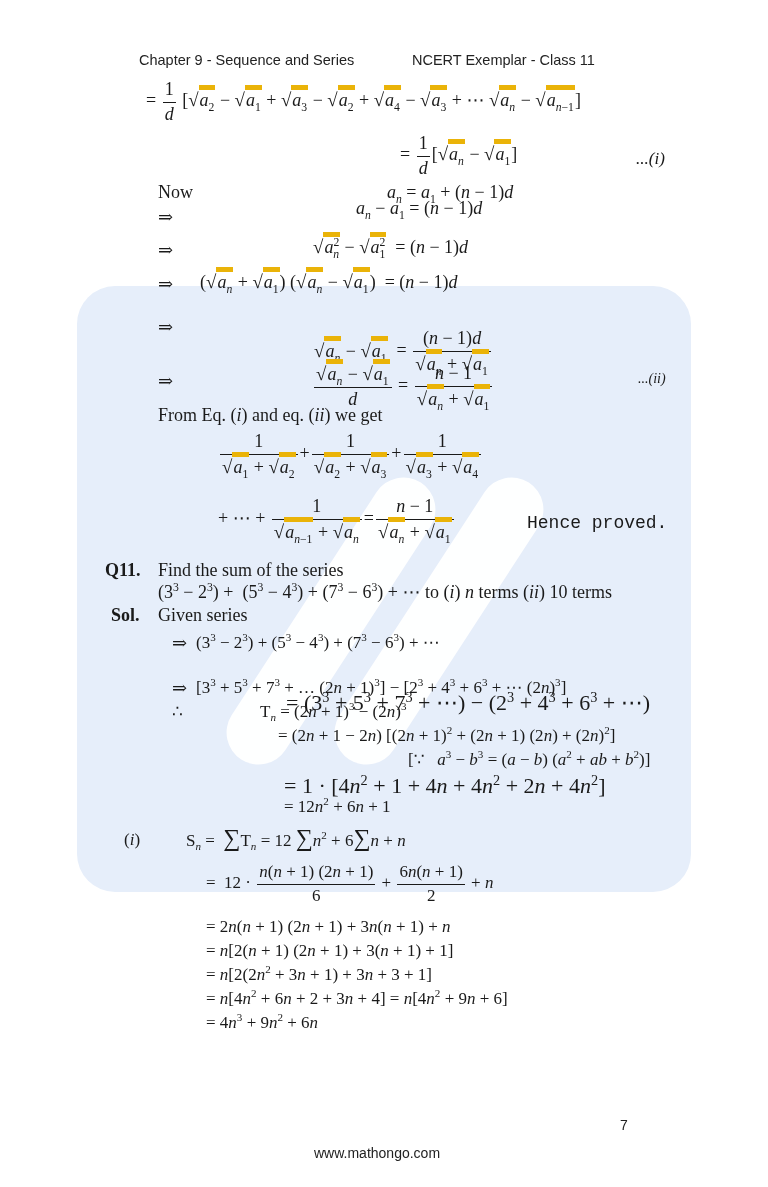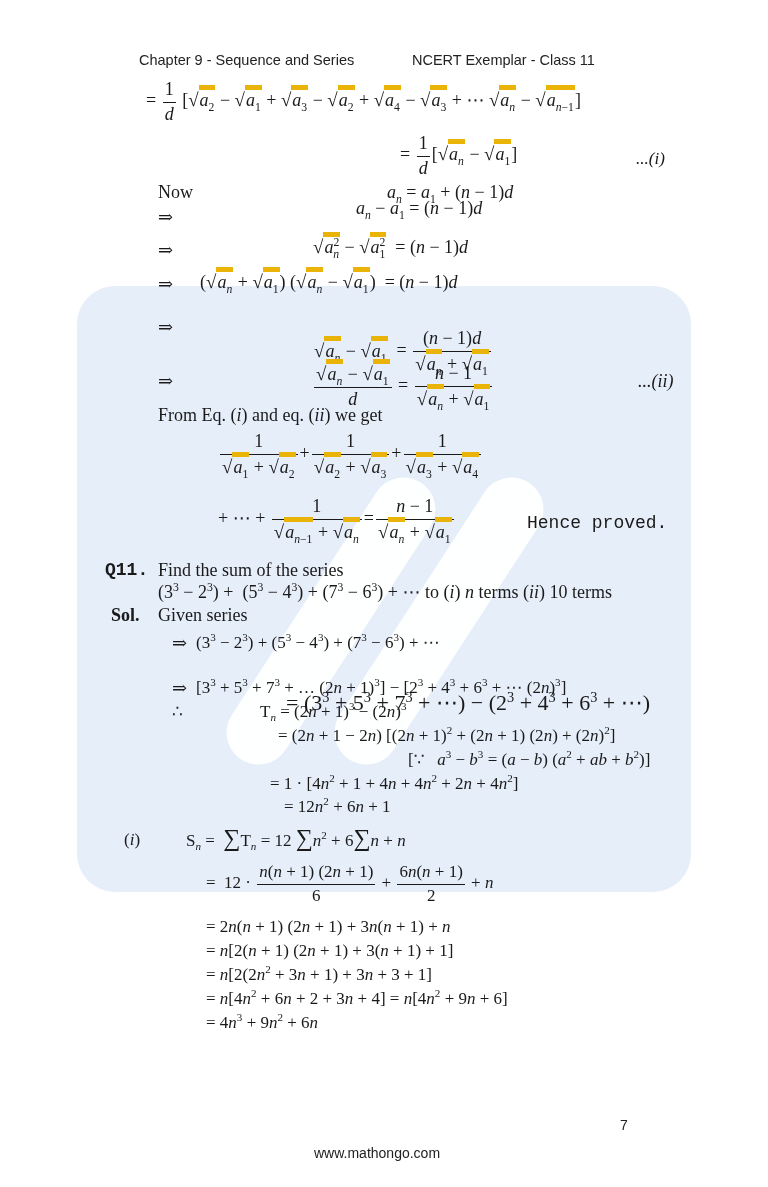--- a/index.html
+++ b/index.html
@@ -77,52 +77,52 @@
 <div class="line" style="left:314px;top:305px;margin-top:24px;">
   <span style="vertical-align:middle;"><span class="rt"><span class="sym">√</span><span class="rad"><i>a<sub>n</sub></i></span></span> − <span class="rt"><span class="sym">√</span><span class="rad"><i>a</i><sub>1</sub></span></span></span> &nbsp;=
   <span class="fr"><span class="num">(<i>n</i> − 1)<i>d</i></span><span class="den"><span class="rt"><span class="sym">√</span><span class="rad"><i>a<sub>n</sub></i></span></span> + <span class="rt"><span class="sym">√</span><span class="rad"><i>a</i><sub>1</sub></span></span></span></span>
 </div>
 
 <div class="line" style="left:158px;top:372px;">⇒</div>
 <div class="line" style="left:312px;top:364px;">
   <span class="fr"><span class="num"><span class="rt"><span class="sym">√</span><span class="rad"><i>a<sub>n</sub></i></span></span> − <span class="rt"><span class="sym">√</span><span class="rad"><i>a</i><sub>1</sub></span></span></span><span class="den"><i>d</i></span></span> =
   <span class="fr"><span class="num"><i>n</i> − 1</span><span class="den"><span class="rt"><span class="sym">√</span><span class="rad"><i>a<sub>n</sub></i></span></span> + <span class="rt"><span class="sym">√</span><span class="rad"><i>a</i><sub>1</sub></span></span></span></span>
 </div>
-<div class="line" style="left:638px;top:372px;font-style:italic;font-size:18px;">...(ii)</div>
+<div class="line" style="left:638px;top:372px;font-style:italic;font-size:14px;">...(ii)</div>
 
 <div class="line" style="left:158px;top:406px;">From Eq. (<i>i</i>) and eq. (<i>ii</i>) we get</div>
 
 <div class="line" style="left:218px;top:432px;">
   <span class="fr"><span class="num">1</span><span class="den"><span class="rt"><span class="sym">√</span><span class="rad"><i>a</i><sub>1</sub></span></span> + <span class="rt"><span class="sym">√</span><span class="rad"><i>a</i><sub>2</sub></span></span></span></span>+<span class="fr"><span class="num">1</span><span class="den"><span class="rt"><span class="sym">√</span><span class="rad"><i>a</i><sub>2</sub></span></span> + <span class="rt"><span class="sym">√</span><span class="rad"><i>a</i><sub>3</sub></span></span></span></span>+<span class="fr"><span class="num">1</span><span class="den"><span class="rt"><span class="sym">√</span><span class="rad"><i>a</i><sub>3</sub></span></span> + <span class="rt"><span class="sym">√</span><span class="rad"><i>a</i><sub>4</sub></span></span></span></span>
 </div>
 
 <div class="line" style="left:218px;top:497px;">
   + ⋯ + <span class="fr"><span class="num">1</span><span class="den"><span class="rt"><span class="sym">√</span><span class="rad"><i>a</i><sub><i>n</i>−1</sub></span></span> + <span class="rt"><span class="sym">√</span><span class="rad"><i>a<sub>n</sub></i></span></span></span></span>=<span class="fr"><span class="num"><i>n</i> − 1</span><span class="den"><span class="rt"><span class="sym">√</span><span class="rad"><i>a<sub>n</sub></i></span></span> + <span class="rt"><span class="sym">√</span><span class="rad"><i>a</i><sub>1</sub></span></span></span></span>
 </div>
 <div class="line" style="left:527px;top:514px;font-family:Liberation Mono, monospace;">Hence proved.</div>
 
-<div class="line b" style="left:105px;top:561px;font-family:Liberation Mono, monospace;">Q11.</div>
+<div class="line b" style="left:105px;top:561px;">Q11.</div>
 <div class="line" style="left:158px;top:561px;">Find the sum of the series</div>
 <div class="line" style="left:158px;top:583px;">(3<sup>3</sup> − 2<sup>3</sup>) + &nbsp;(5<sup>3</sup> − 4<sup>3</sup>) + (7<sup>3</sup> − 6<sup>3</sup>) + ⋯ to (<i>i</i>) <i>n</i> terms (<i>ii</i>) 10 terms</div>
 
 <div class="line b" style="left:111px;top:606px;">Sol.</div>
 <div class="line" style="left:158px;top:606px;">Given series</div>
 
 <div class="line" style="left:172px;top:634px;">⇒</div>
 <div class="line" style="left:196px;top:634px;font-size:17px;">(3<sup>3</sup> − 2<sup>3</sup>) + (5<sup>3</sup> − 4<sup>3</sup>) + (7<sup>3</sup> − 6<sup>3</sup>) + ⋯</div>
 <div class="line" style="left:286px;top:692px;font-size:22px;">= (3<sup>3</sup> + 5<sup>3</sup> + 7<sup>3</sup> + ⋯) − (2<sup>3</sup> + 4<sup>3</sup> + 6<sup>3</sup> + ⋯)</div>
 
 <div class="line" style="left:172px;top:679px;">⇒</div>
 <div class="line" style="left:196px;top:679px;font-size:17px;">[3<sup>3</sup> + 5<sup>3</sup> + 7<sup>3</sup> + … (2<i>n</i> + 1)<sup>3</sup>] − [2<sup>3</sup> + 4<sup>3</sup> + 6<sup>3</sup> + ⋯ (2<i>n</i>)<sup>3</sup>]</div>
 
 <div class="line" style="left:172px;top:703px;font-size:17px;">∴</div>
 <div class="line" style="left:260px;top:703px;font-size:17px;">T<sub><i>n</i></sub> = (2<i>n</i> + 1)<sup>3</sup> − (2<i>n</i>)<sup>3</sup></div>
 <div class="line" style="left:278px;top:727px;font-size:17px;">= (2<i>n</i> + 1 − 2<i>n</i>) [(2<i>n</i> + 1)<sup>2</sup> + (2<i>n</i> + 1) (2<i>n</i>) + (2<i>n</i>)<sup>2</sup>]</div>
 <div class="line" style="left:408px;top:751px;font-size:17px;">[∵ &nbsp;&nbsp;<i>a</i><sup>3</sup> − <i>b</i><sup>3</sup> = (<i>a</i> − <i>b</i>) (<i>a</i><sup>2</sup> + <i>ab</i> + <i>b</i><sup>2</sup>)]</div>
-<div class="line" style="left:270px;top:775px;font-size:17px;">= 1 · [4<i>n</i><sup>2</sup> + 1 + 4<i>n</i> + 4<i>n</i><sup>2</sup> + 2<i>n</i> + 4<i>n</i><sup>2</sup>]</div>
+<div class="line" style="left:284px;top:775px;font-size:22px;">= 1 · [4<i>n</i><sup>2</sup> + 1 + 4<i>n</i> + 4<i>n</i><sup>2</sup> + 2<i>n</i> + 4<i>n</i><sup>2</sup>]</div>
 <div class="line" style="left:284px;top:798px;font-size:17px;">= 12<i>n</i><sup>2</sup> + 6<i>n</i> + 1</div>
 
 <div class="line" style="left:124px;top:831px;font-size:17px;">(<i>i</i>)</div>
 <div class="line" style="left:186px;top:826px;font-size:17px;">S<sub><i>n</i></sub> = &nbsp;<span style="font-size:24px;">∑</span>T<sub><i>n</i></sub> = 12 <span style="font-size:24px;">∑</span><i>n</i><sup>2</sup> + 6<span style="font-size:24px;">∑</span><i>n</i> + <i>n</i></div>
 
 <div class="line" style="left:206px;top:863px;font-size:17px;">
   = &nbsp;12 · <span class="fr"><span class="num"><i>n</i>(<i>n</i> + 1) (2<i>n</i> + 1)</span><span class="den">6</span></span> + <span class="fr"><span class="num">6<i>n</i>(<i>n</i> + 1)</span><span class="den">2</span></span> + <i>n</i>
 </div>
 <div class="line" style="left:206px;top:918px;font-size:17px;">= 2<i>n</i>(<i>n</i> + 1) (2<i>n</i> + 1) + 3<i>n</i>(<i>n</i> + 1) + <i>n</i></div>
 <div class="line" style="left:206px;top:942px;font-size:17px;">= <i>n</i>[2(<i>n</i> + 1) (2<i>n</i> + 1) + 3(<i>n</i> + 1) + 1]</div>

